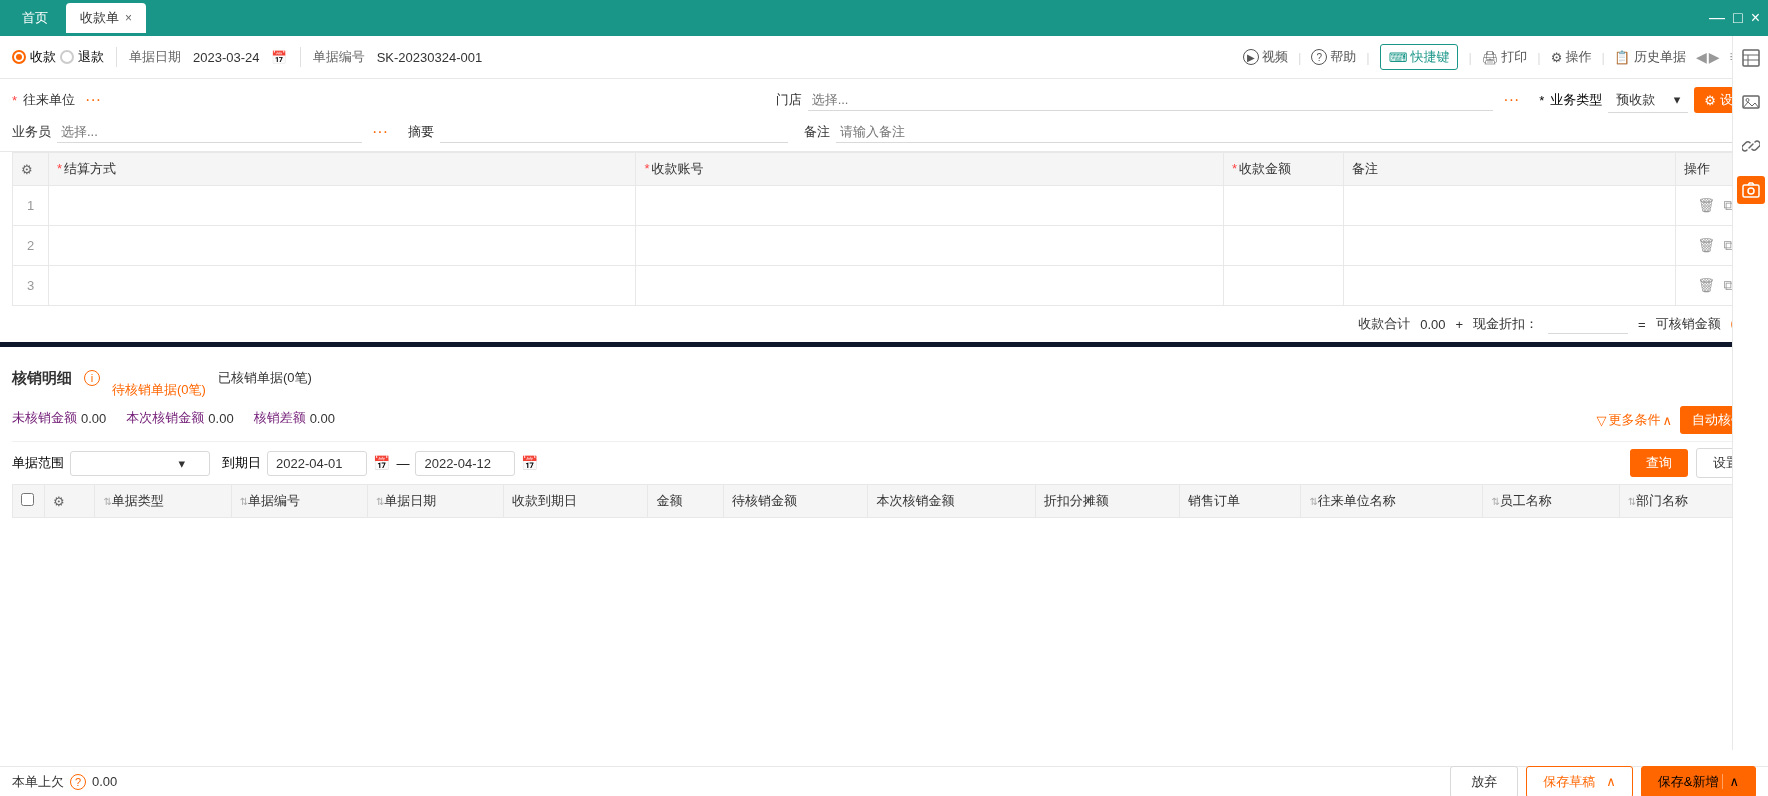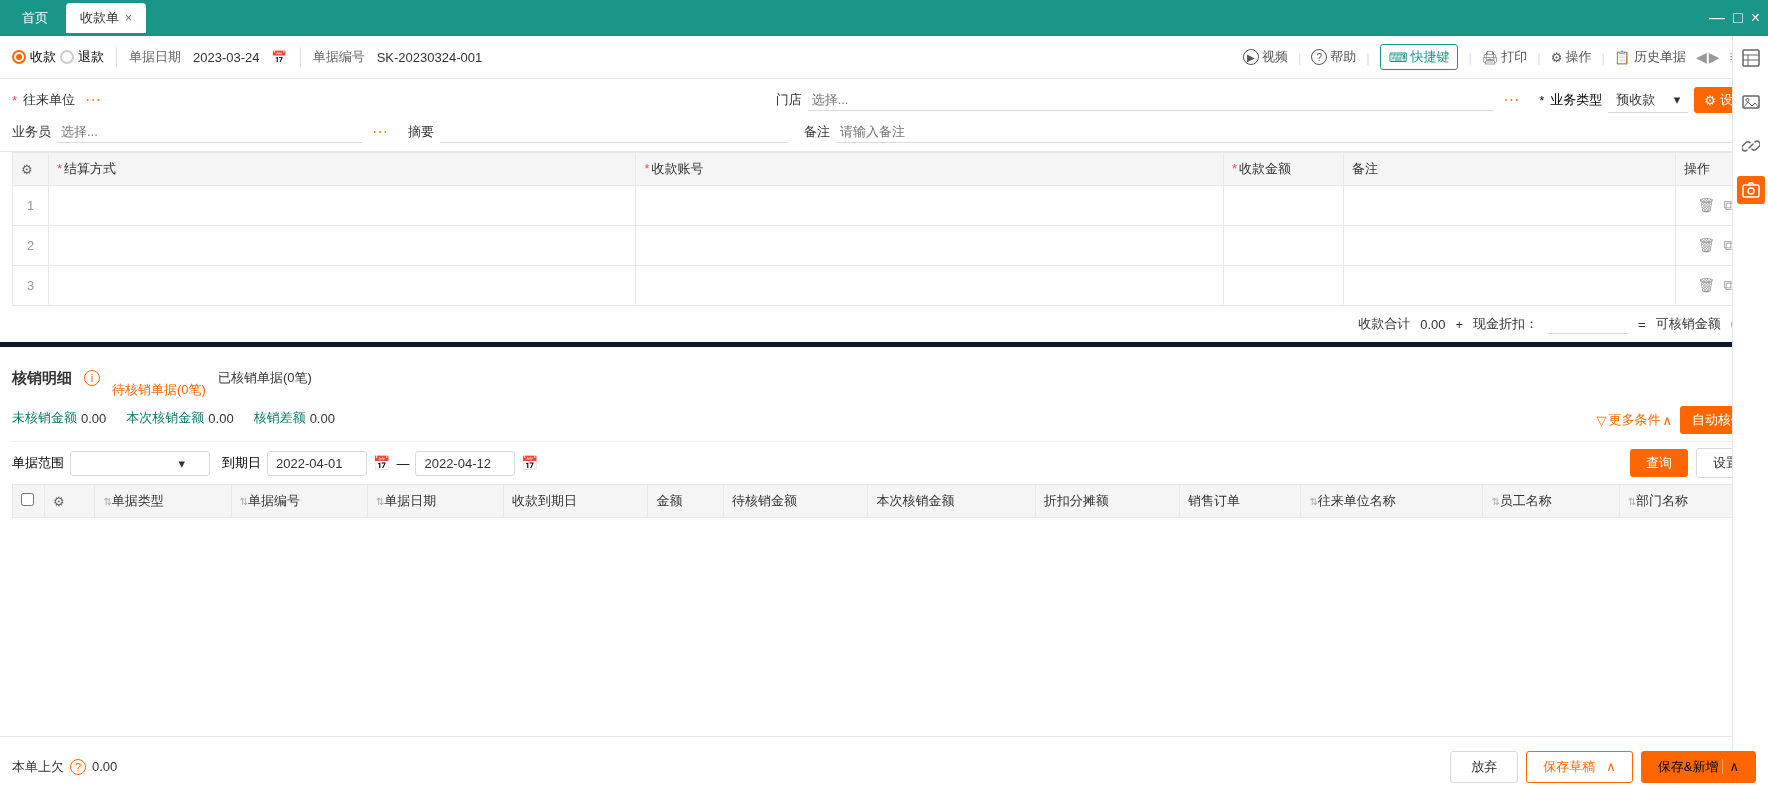--- a/index.html
+++ b/index.html
@@ -189,21 +189,21 @@
       cursor: pointer;
     }
     .tab-link { color: #ff6600; cursor: pointer; font-size: 13px; margin-top: 24px; }
     .tab-link-normal { color: #333; cursor: pointer; font-size: 13px; }
 
     .stats-row {
       display: flex; align-items: center; gap: 20px;
       padding: 4px 0 8px 0;
     }
     .stat-item { display: flex; align-items: center; gap: 4px; color: #333; }
-    .stat-label { color: #0f766e; }
+    .stat-label { color: #701a75; }
     .stat-value { color: #333; }
 
     .filter-row {
       display: flex; align-items: center; gap: 8px;
       padding: 6px 0;
       border-top: 1px solid #f0f0f0;
     }
     .filter-left { display: flex; align-items: center; gap: 12px; flex: 1; }
     .filter-field { display: flex; align-items: center; gap: 6px; }
     .filter-input {
@@ -247,21 +247,21 @@
     }
     .sort-icon { color: #aaa; font-size: 10px; }
     .checkbox-col { width: 32px; text-align: center; }
 
     
     .bottom-bar {
       background: #fff;
       border-top: 1px solid #e8e8e8;
       padding: 8px 12px;
       display: flex; align-items: center; justify-content: space-between;
-      height: 60px;
+      height: 30px;
     }
     .bottom-left { display: flex; align-items: center; gap: 6px; }
     .bottom-info { color: #333; }
     .bottom-right { display: flex; align-items: center; gap: 8px; }
     .btn-abandon {
       background: #fff; border: 1px solid #d9d9d9; color: #333;
       padding: 6px 20px; border-radius: 3px; cursor: pointer; font-size: 13px;
     }
     .btn-save-draft {
       background: #fff; border: 1px solid #ff6600; color: #ff6600;

